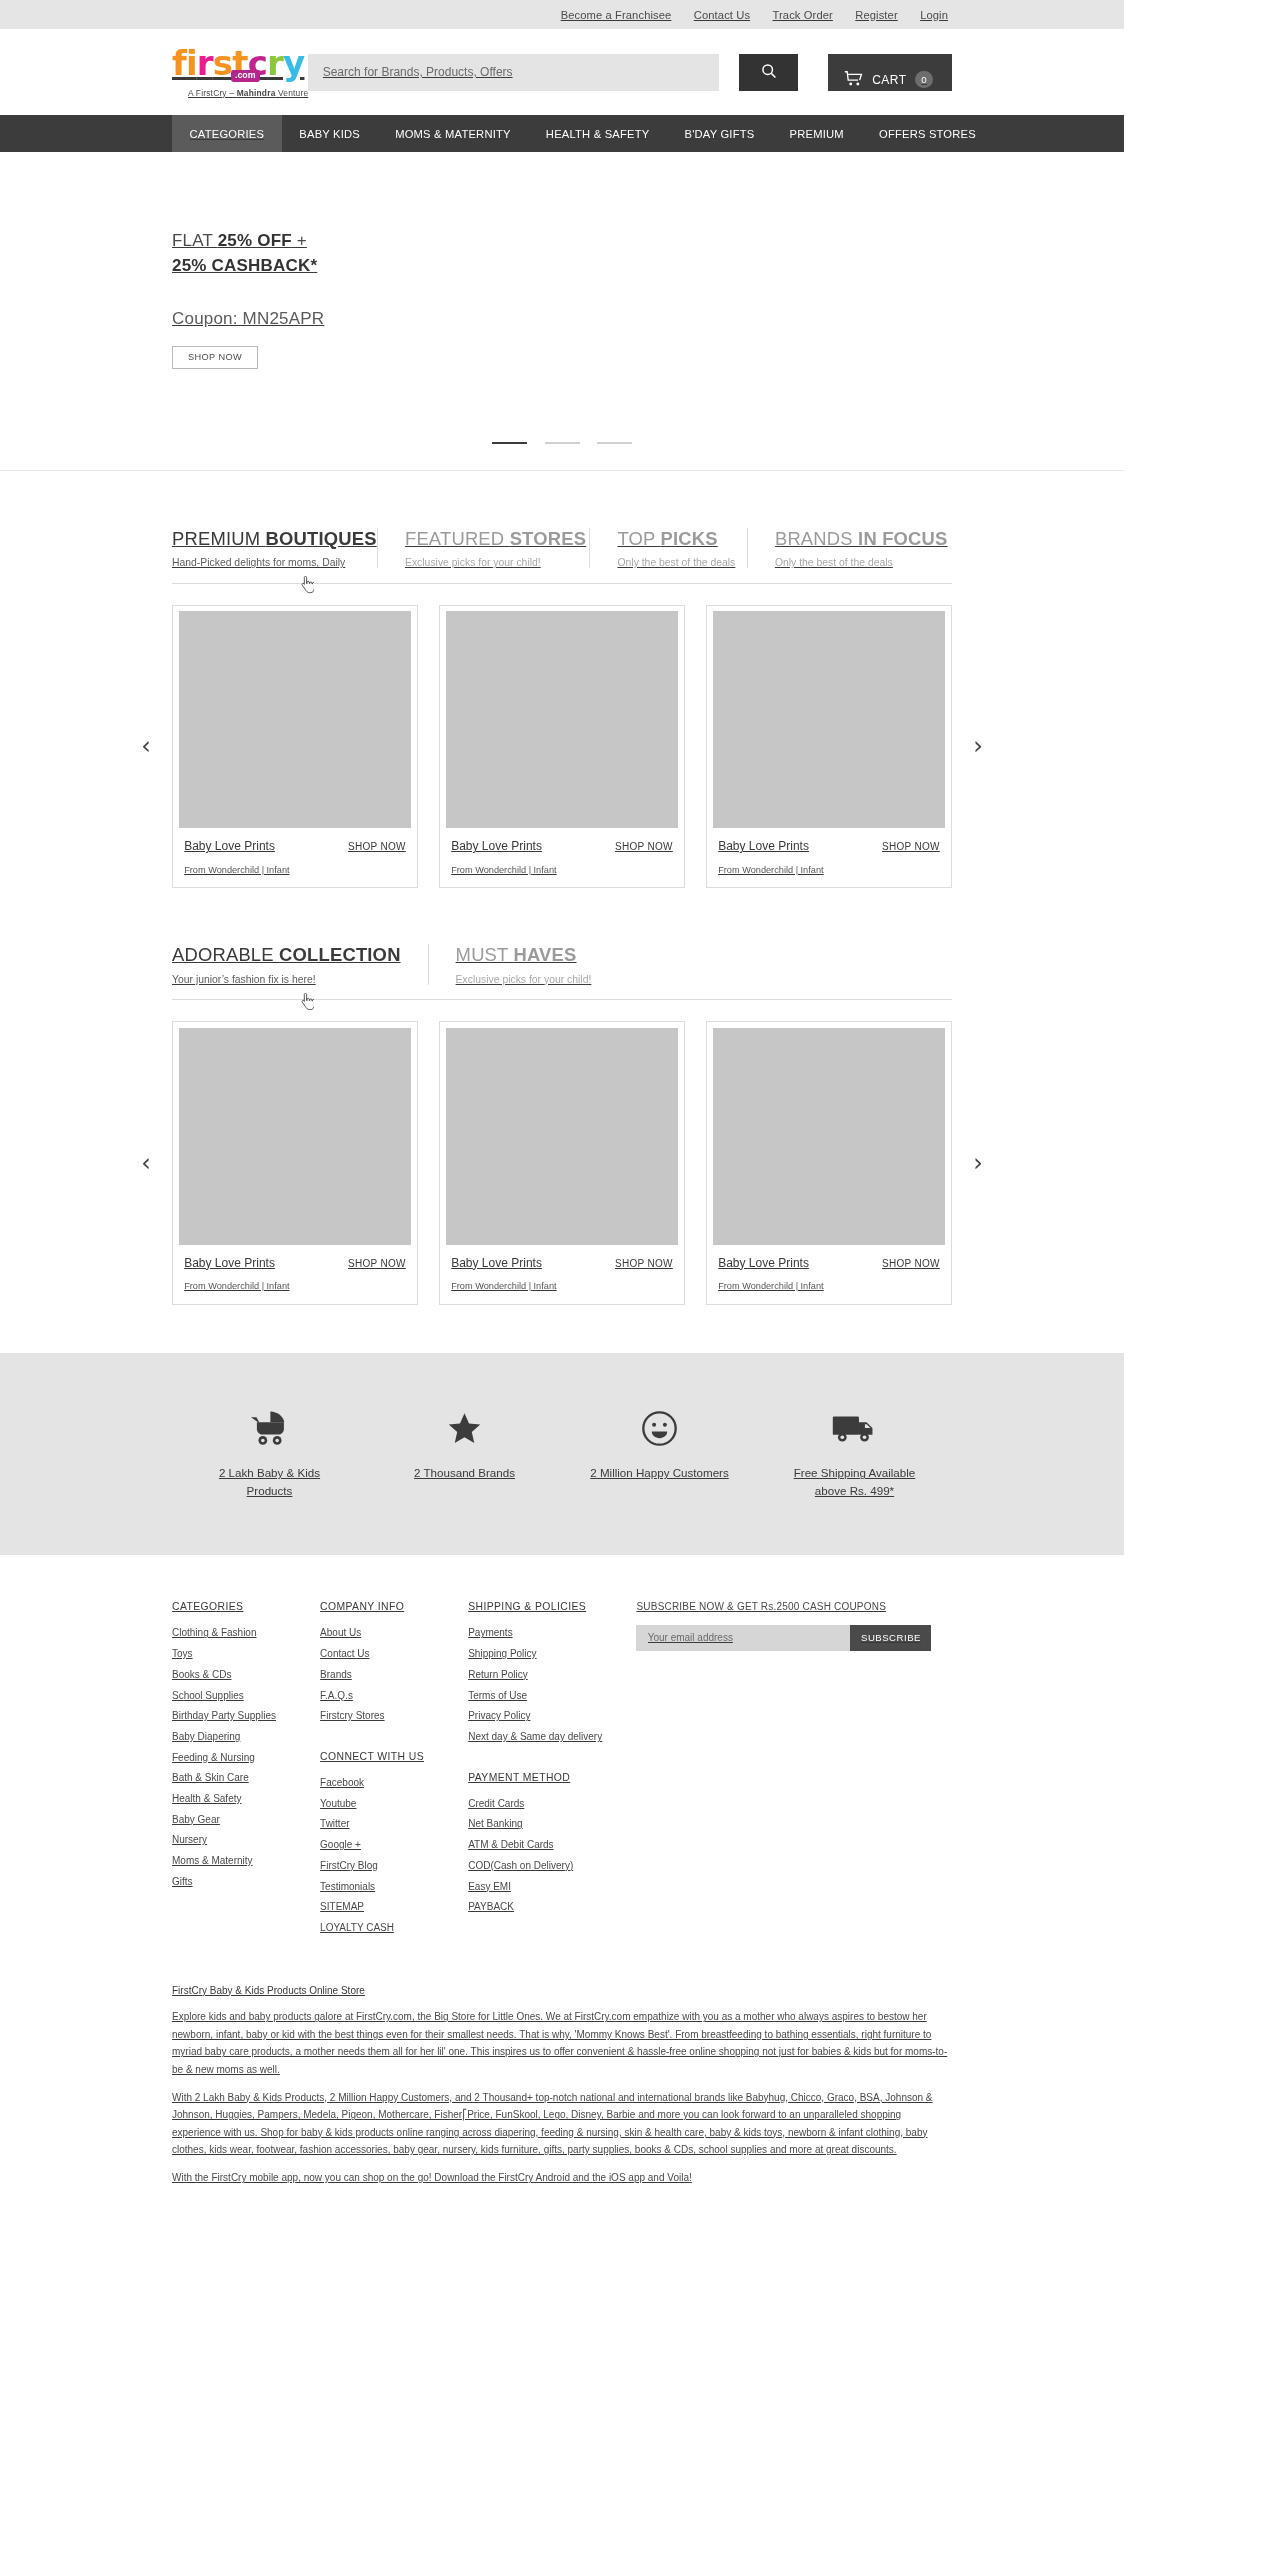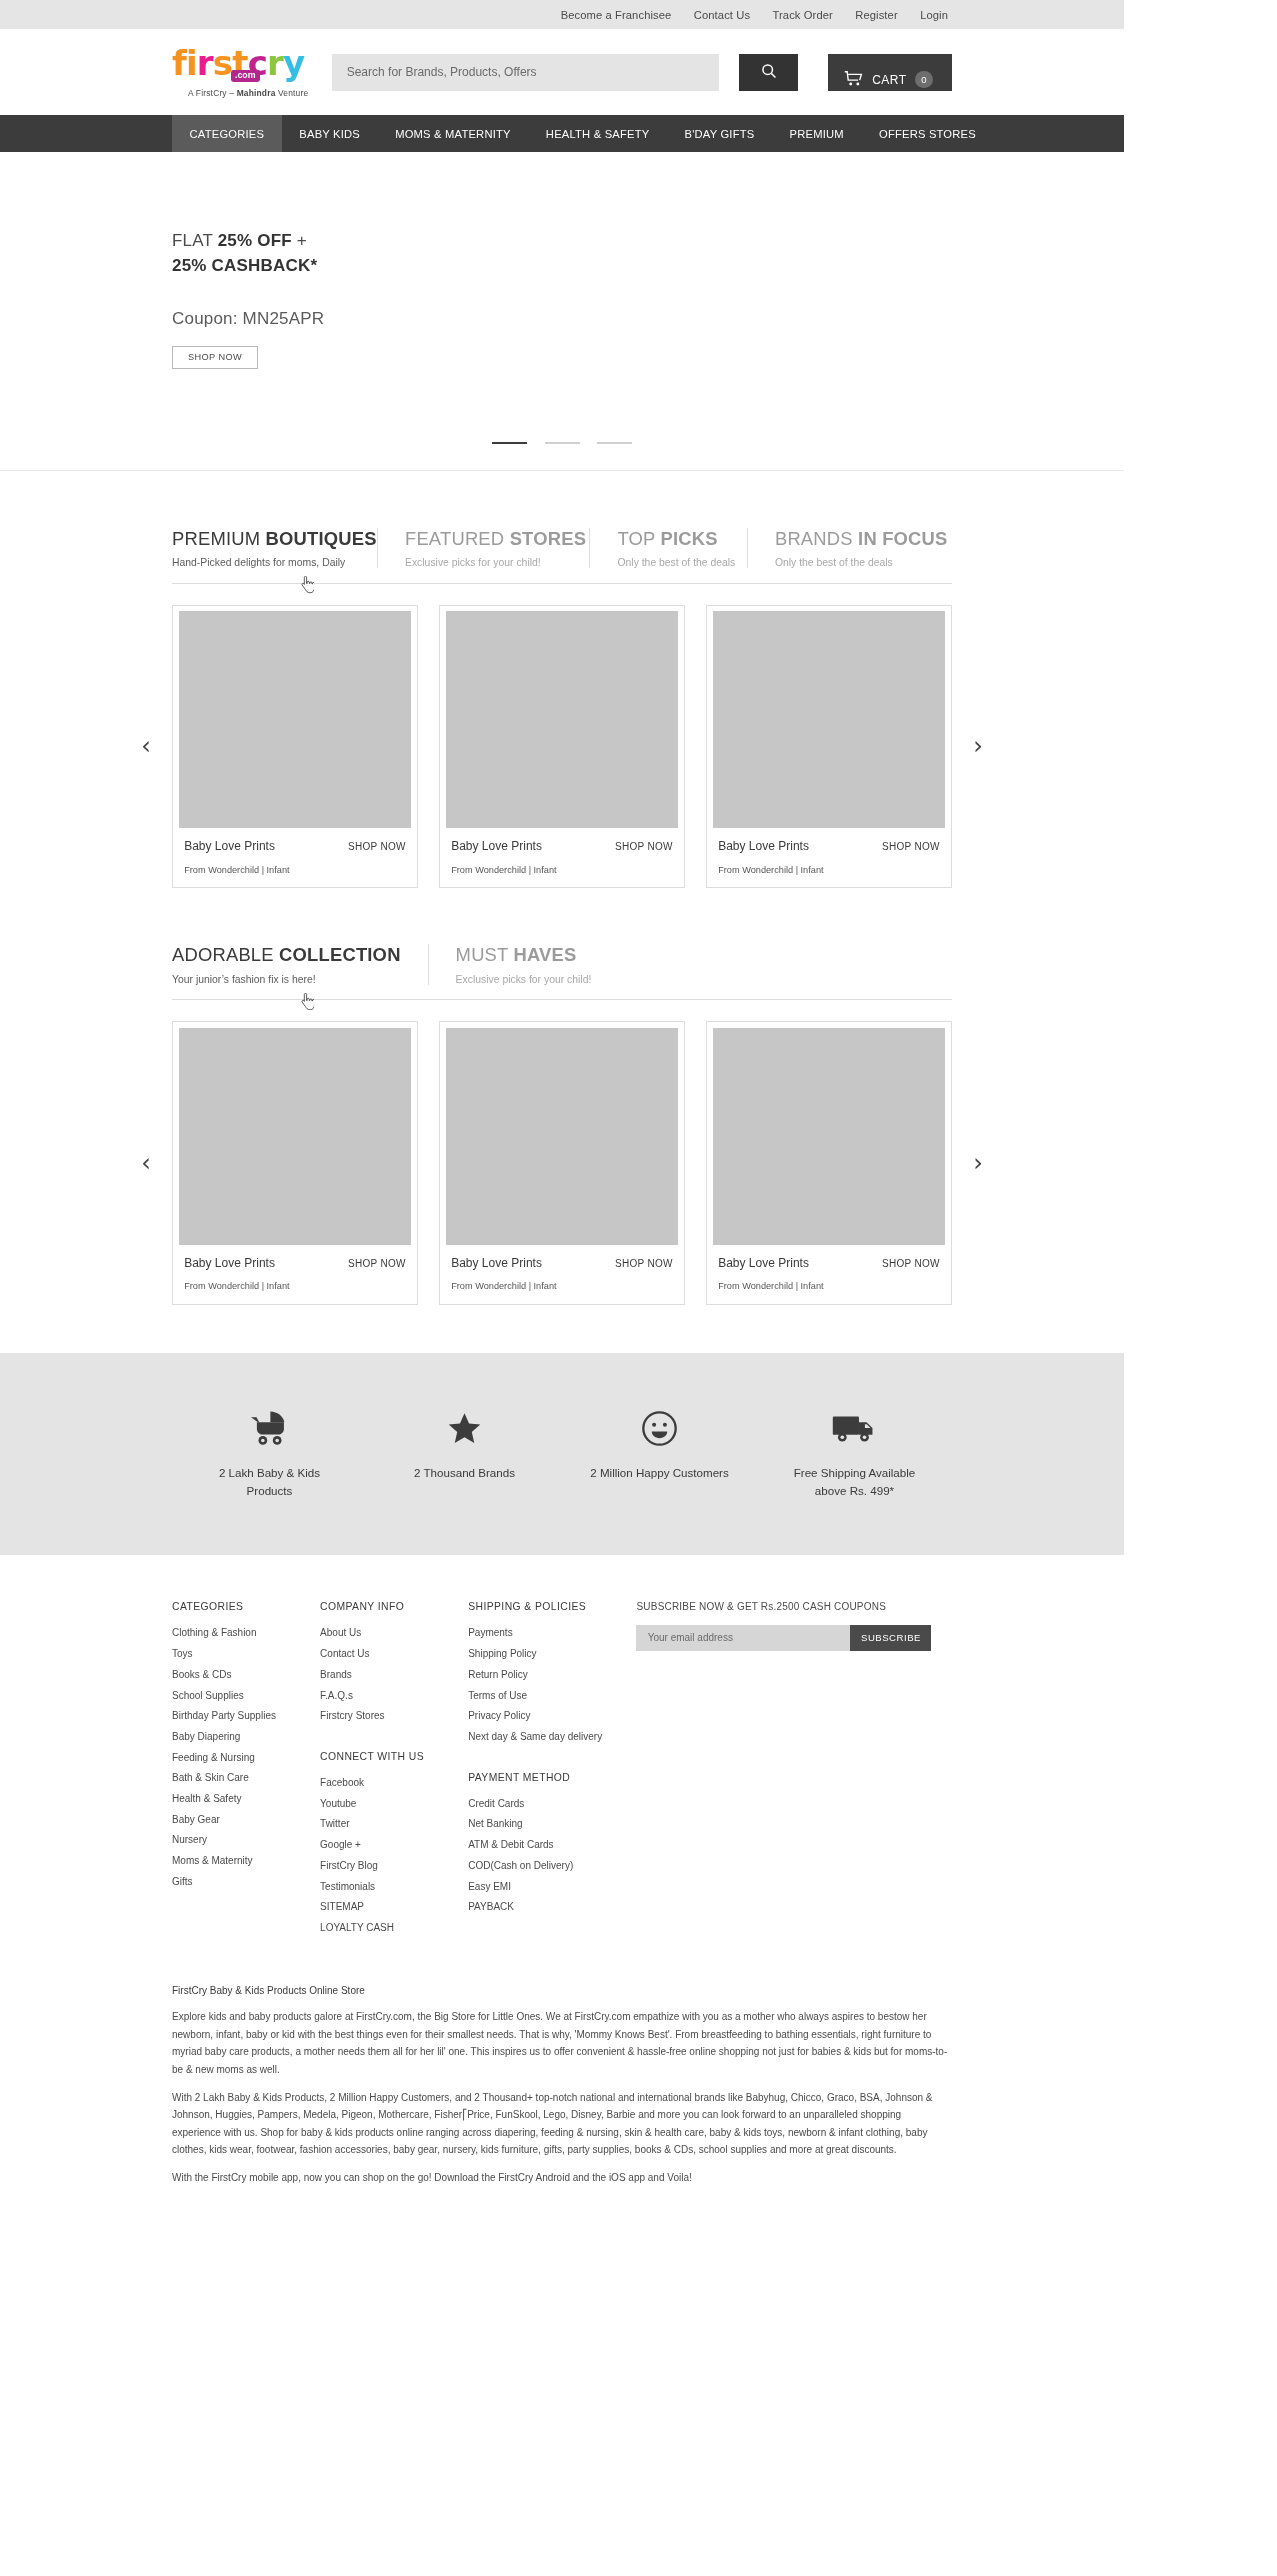--- a/index.html
+++ b/index.html
@@ -3,21 +3,21 @@
 <meta charset="utf-8">
 <style>
   * { box-sizing: border-box; margin: 0; padding: 0; }
   html, body {
     width: 1278px;
     background: #ffffff;
     font-family: "Liberation Sans", sans-serif;
     color: #3a3a3a;
     -webkit-font-smoothing: antialiased;
   }
-  .page { width: 1124px; position: relative; overflow: hidden; }
+  .page { width: 1124px; position: relative; overflow: hidden; text-decoration: underline; }
 
   
   .topbar {
     height: 29px;
     background: #e5e5e5;
     display: flex;
     align-items: center;
     justify-content: flex-end;
     padding-right: 176px;
   }
@@ -74,21 +74,20 @@
     color: #4a4a4a;
     margin-top: 7.2px;
     white-space: nowrap;
     letter-spacing: 0.2px;
     margin-left: 16px;
   }
   .logo-sub b { font-weight: bold; }
 
   .search-wrap {
     display: flex;
-    margin-left: 24px;
     width: 575px;
     height: 37px;
     gap: 20px;
   }
   .search-input {
     flex: 1;
     background: #e4e4e4;
     border: 0;
     outline: 0;
     padding: 0 14.4px;

